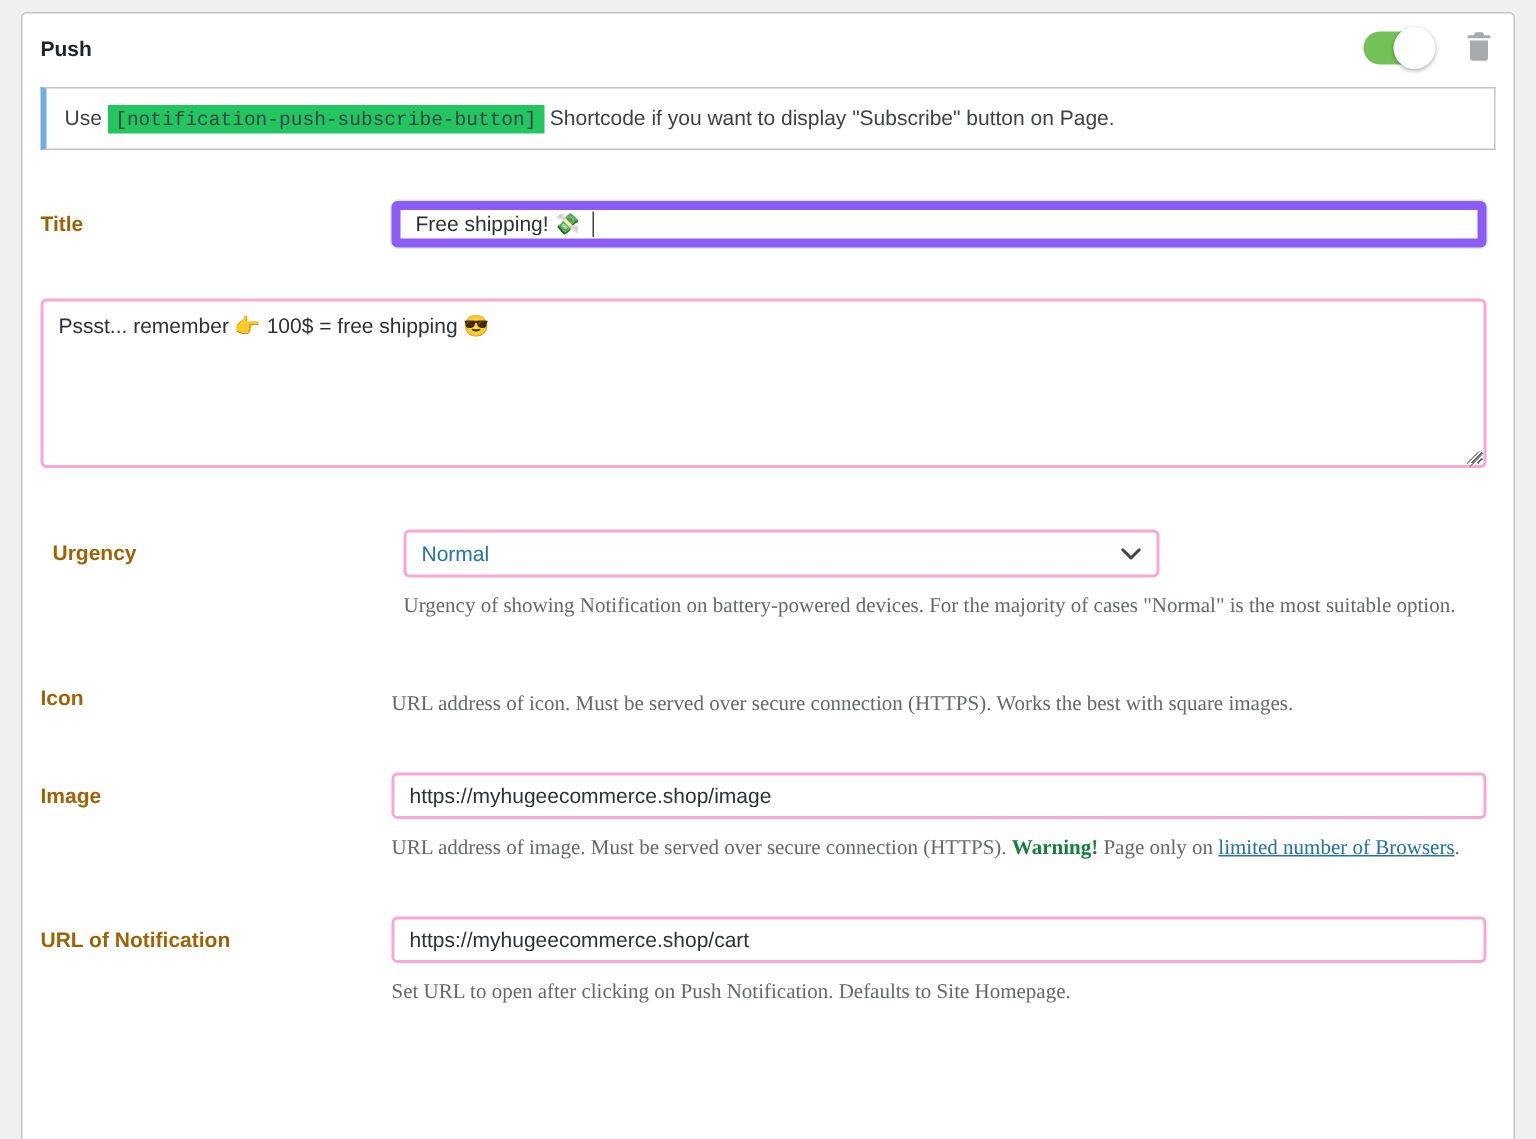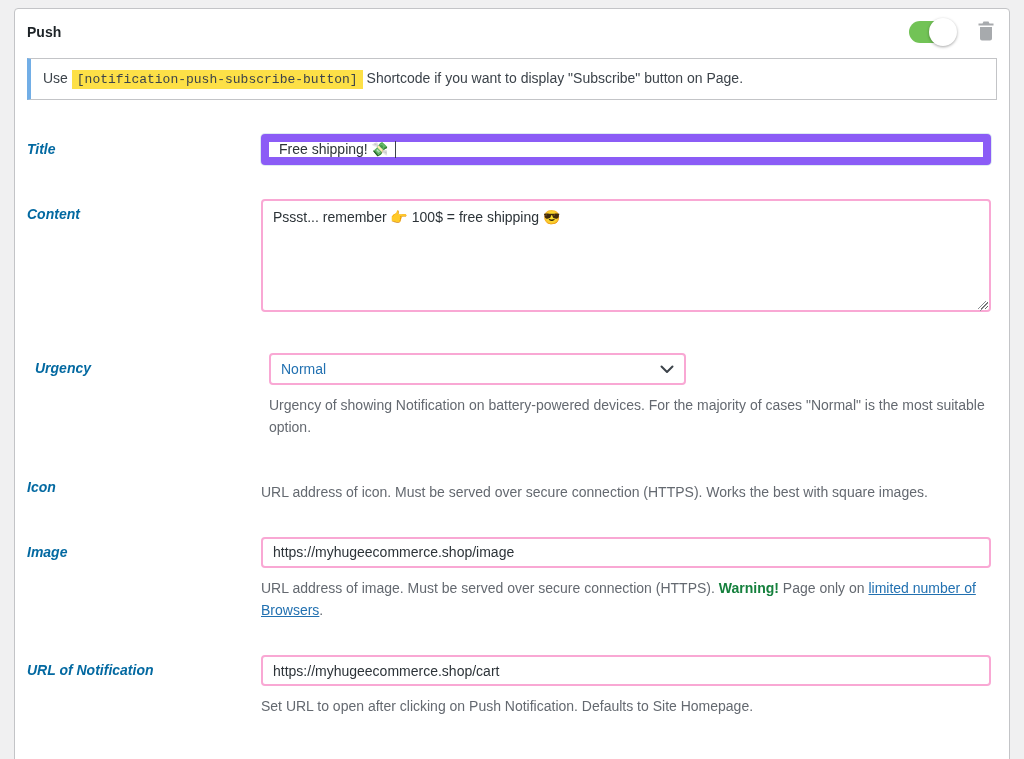--- a/index.html
+++ b/index.html
@@ -57,55 +57,54 @@
     margin: 4px 12px 0 12px;
     background: #ffffff;
     border: 1px solid #c3c4c7;
     border-left: 4px solid #72aee6;
     padding: 9px 12px;
     color: #3c434a;
     line-height: 1.5;
   }
   .notice code {
     font-family: "Liberation Mono", "DejaVu Sans Mono", monospace;
-    background: #fde047;
+    background: #22c55e;
     padding: 2px 5px;
     font-size: 13px;
     color: #3c434a;
   }
   
   .form-row {
     display: flex;
     margin: 34px 18px 0 12px;
   }
   .form-row.gap-lg { margin-top: 38px; margin-left: 20px; }
   .row-label {
     width: 234px;
     min-width: 234px;
     padding-top: 7px;
     font-weight: 700;
     font-size: 14px;
-    color: #0369a1;
-    font-style: italic;
+    color: #a16207;
   }
   .row-content { flex: 1; position: relative; }
   .text-input, .textarea, .select-box {
     width: 100%;
     font-family: "Liberation Sans", sans-serif;
     font-size: 14px;
     color: #2c3338;
     background: #fff;
     border: 2px solid #f9a8d4;
     border-radius: 4px;
     padding: 0 10px;
     outline: none;
   }
   .text-input { height: 31px; }
   .text-input.focused {
-    border: 8px solid #8b5cf6;
+    border: 6px solid #8b5cf6;
     box-shadow: 0 0 0 1px rgba(34,113,177,.15);
   }
   .caret {
     position: absolute;
     left: 134px; top: 7px;
     width: 1px; height: 17px;
     background: #3c434a;
     animation: blink 1s steps(1) infinite;
   }
   @keyframes blink { 50% { opacity: 0; } }
@@ -117,33 +116,34 @@
   }
   .resize-grip {
     position: absolute;
     right: 3px; bottom: 4px;
     width: 10px; height: 10px;
     background:
       linear-gradient(135deg, transparent 0 5px, #8c8f94 5px 6px, transparent 6px 8px, #8c8f94 8px 9px, transparent 9px);
     pointer-events: none;
   }
   .select-box {
-    width: 417px;
+    width: 504px;
     height: 32px;
     display: flex;
     align-items: center;
     justify-content: space-between;
     color: #2271b1;
     cursor: pointer;
   }
   .help {
     margin-top: 9px;
     color: #646970;
     line-height: 1.58;
     max-width: 736px;
+    font-family: Liberation Serif, serif;
   }
   .help b { color: #15803d; }
   .help a {
     color: #2271b1;
     text-decoration: underline;
     cursor: pointer;
   }
 </style>
 </head>
 <body>
@@ -172,21 +172,20 @@
 
   <div class="form-row">
     <div class="row-label">Title</div>
     <div class="row-content">
       <input type="text" class="text-input focused" value="Free shipping! 💸" style="">
       <div class="caret"></div>
     </div>
   </div>
 
   <div class="form-row">
-    <div class="row-label">Content</div>
     <div class="row-content">
       <textarea class="textarea" style="">Pssst... remember 👉 100$ = free shipping 😎</textarea>
       <div class="resize-grip"></div>
     </div>
   </div>
 
   <div class="form-row gap-lg">
     <div class="row-label">Urgency</div>
     <div class="row-content">
       <div class="select-box">

